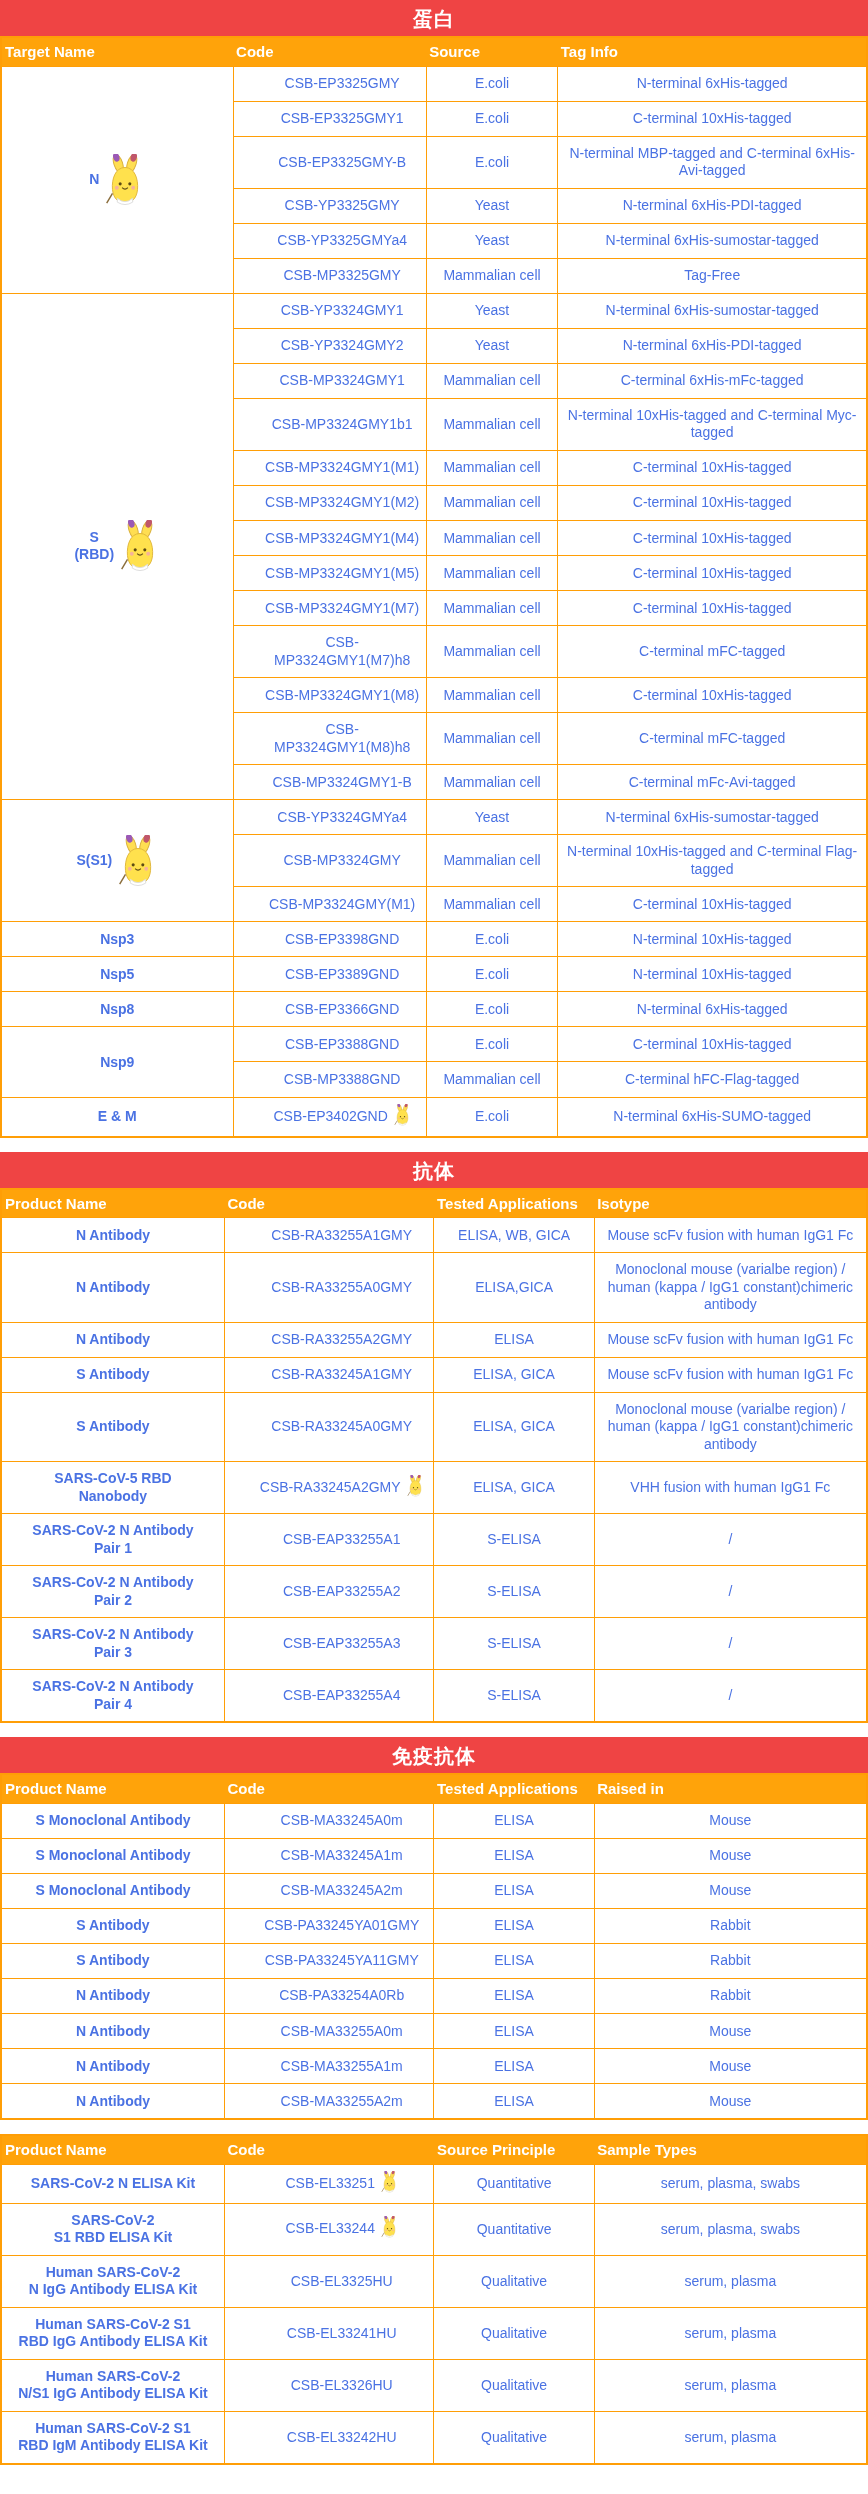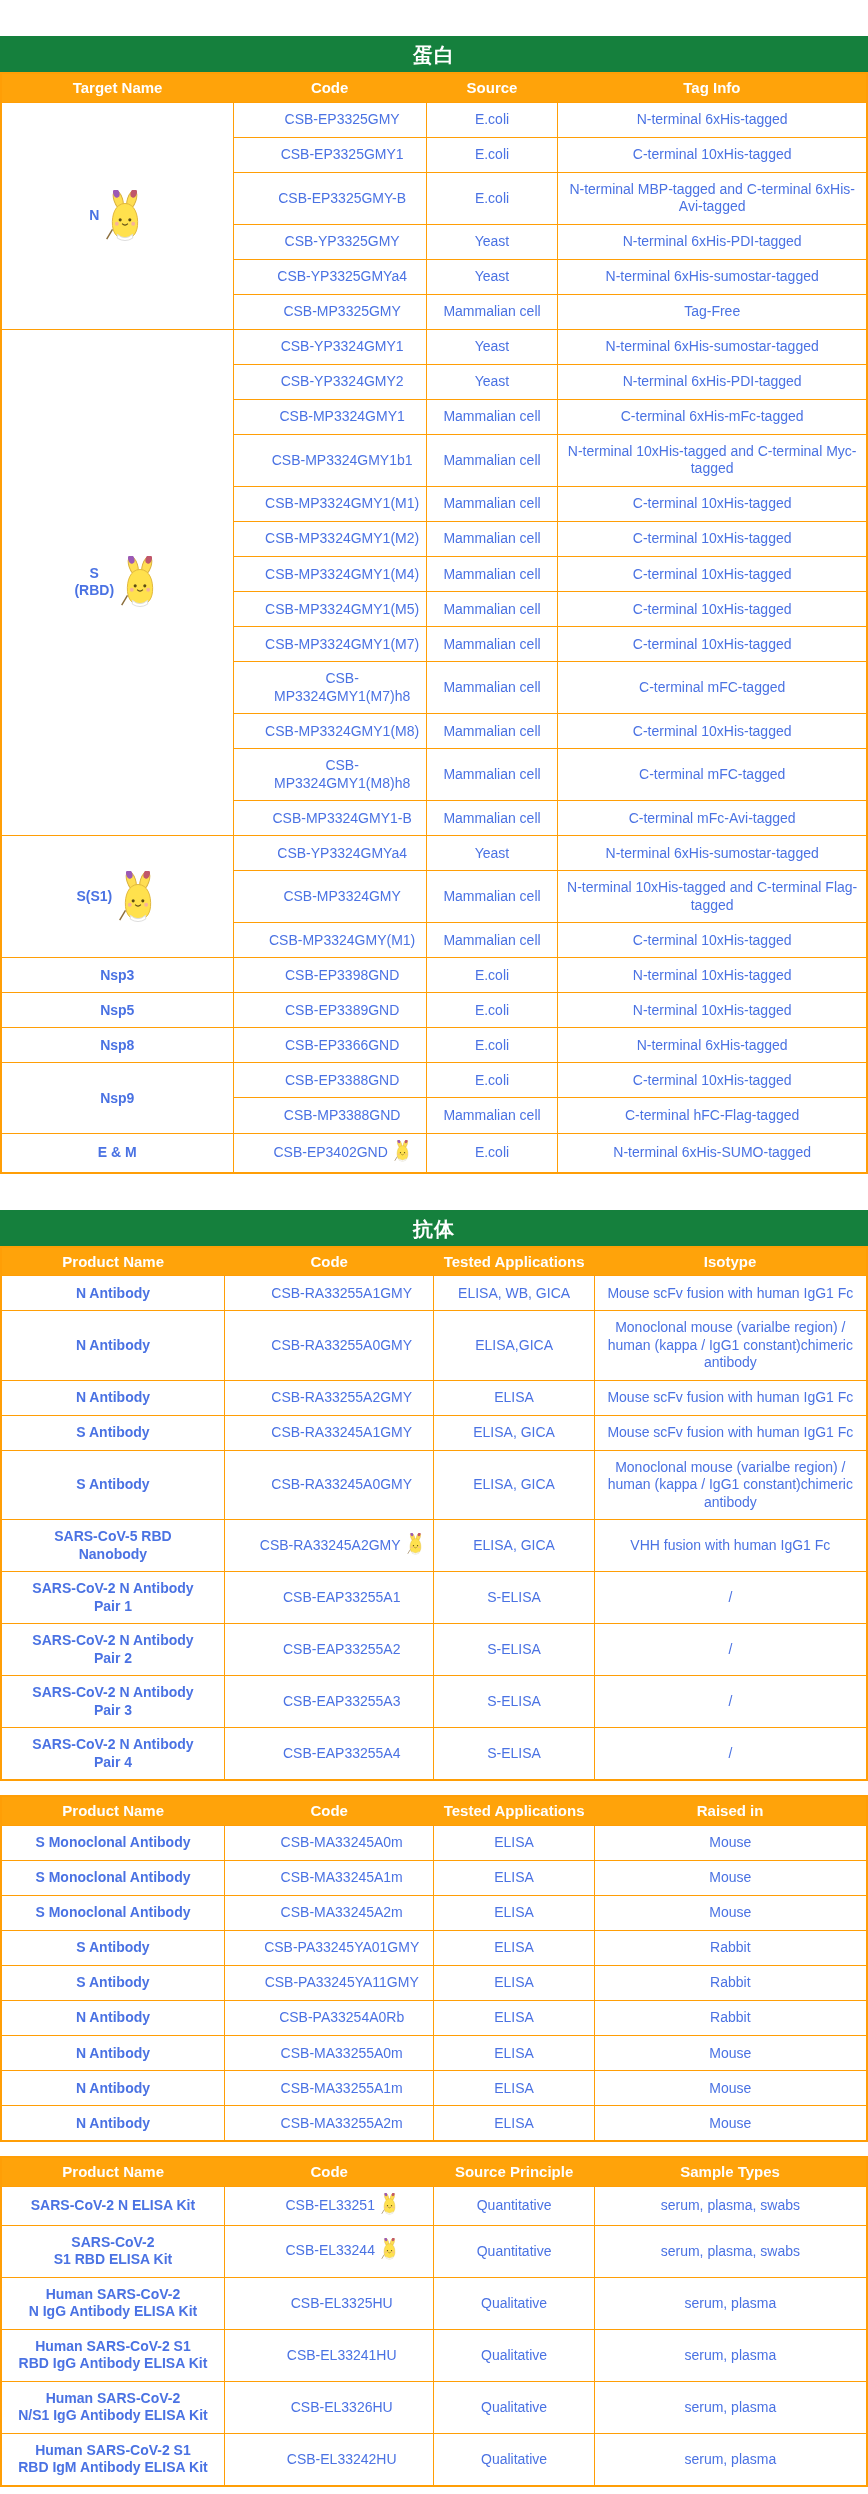--- a/index.html
+++ b/index.html
@@ -1,25 +1,25 @@
 <!DOCTYPE html>
 <html><head>
 <meta charset="utf-8">
 <style>
   html,body{margin:0;padding:0;background:#fff;}
   body{width:868px;font-family:"Liberation Sans",sans-serif;}
   .tbl-section{margin:0 0 14px 0;}
   .sec-title{
-    background:#15803d;color:#fff;font-weight:bold;font-size:20px;
-    text-align:center;padding:6px 0 3px 0;letter-spacing:1px;margin-top:36px;
+    background:#ef4444;color:#fff;font-weight:bold;font-size:20px;
+    text-align:center;padding:6px 0 3px 0;letter-spacing:1px;
   }
   table{width:100%;border-collapse:collapse;border:2px solid #FF9E06;table-layout:fixed;}
   thead th{
     background:#FFA30A;color:#fff;font-weight:bold;font-size:15px;
-    padding:4px 3px;border:0;text-align:center;line-height:1.3;
+    padding:4px 3px;border:0;text-align:left;line-height:1.3;
   }
   tbody td{
     border:1px solid #FF9E06;background:#fff;color:#4A72E3;
     font-size:14px;text-align:center;vertical-align:middle;
     padding:8px 6px;line-height:1.25;word-wrap:break-word;
   }
   td.name-cell{font-weight:bold;}
   .pre{white-space:pre-line;}
   td.code-cell{cursor:pointer;padding-left:31px;}
   .cell-flex{display:inline-flex;align-items:center;justify-content:center;gap:6px;vertical-align:middle;}
@@ -614,20 +614,21 @@
                 <span class="pre">S-ELISA</span>
               </span></td>
             <td><span class="cell-flex">
                 <span class="pre">/</span>
               </span></td>
           </tr>
         </tbody>
       </table>
     </section>
     <section class="tbl-section">
+      <div class="sec-title">免疫抗体</div>
       <table>
         <colgroup>
           <col style="width: 25.8%;">
           <col style="width: 24.2%;">
           <col style="width: 18.5%;">
           <col style="width: 31.5%;">
         </colgroup>
         <thead>
           <tr>
             <th>Product Name</th>

